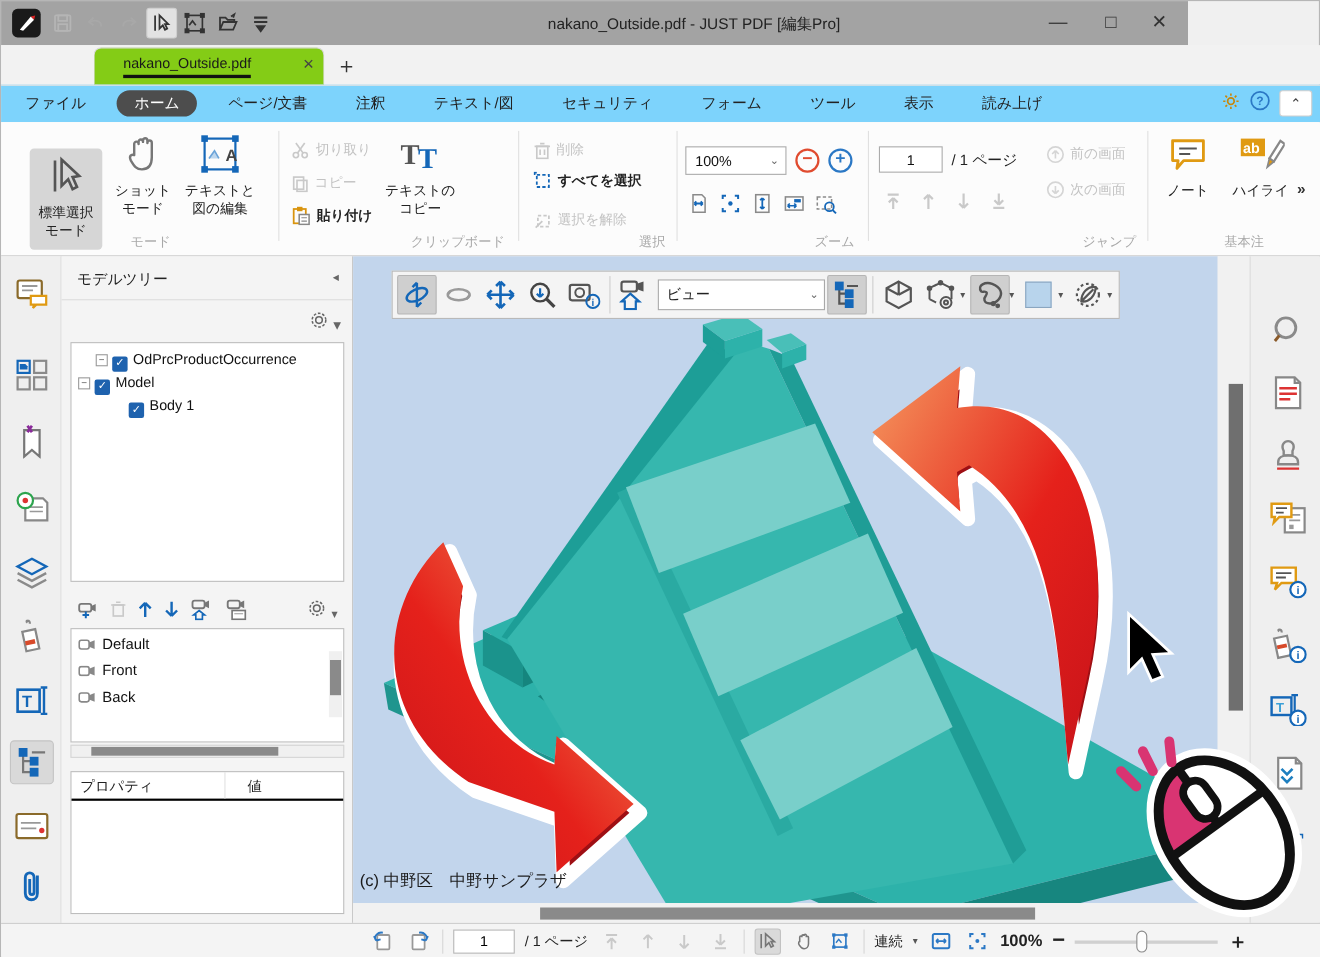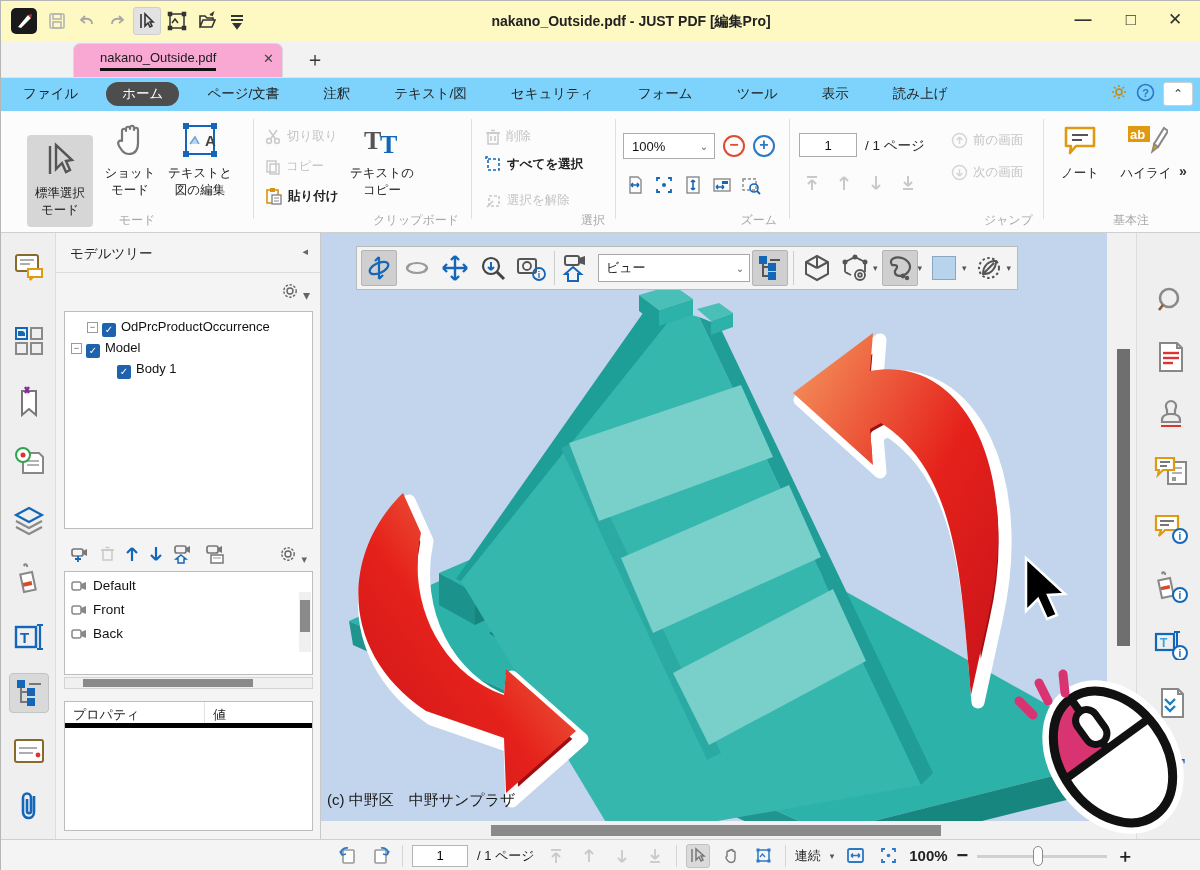--- a/index.html
+++ b/index.html
@@ -1,31 +1,31 @@
 <!DOCTYPE html>
 <html><head>
 <meta charset="utf-8">
 <style>
   * { margin:0; padding:0; box-sizing:border-box; }
   html,body { width:1200px; height:870px; overflow:hidden;
     font-family:"Liberation Sans","DejaVu Sans",sans-serif; background:#f0f0f0; }
   #window { position:relative; width:1200px; height:870px; background:#f0f0f0; border:1px solid #b6b6b6; }
 
   
-  #titlebar { position:absolute; left:0; top:0; width:1200px; height:40px; background:#fef9c3;font-weight:bold; }
+  #titlebar { position:absolute; left:0; top:0; width:1079px; height:40px; background:#a3a3a3; }
   #applogo { position:absolute; left:10px; top:7px; width:26px; height:26px; background:#1a1a1a; border-radius:5px; }
   #applogo svg { position:absolute; left:4px; top:4px; }
   .qat { position:absolute; top:6px; height:28px; width:28px; display:flex; align-items:center; justify-content:center; border-radius:3px; color:#9a9a9a; }
   .qat.on { background:#e2e2e2; border:1px solid #cfcfcf; color:#333; }
   #wintitle { position:absolute; left:420px; top:0; width:420px; height:40px; line-height:40px; text-align:center; font-size:14px; color:#222; white-space:nowrap; }
   .winctl { position:absolute; top:0; width:44px; height:38px; text-align:center; line-height:38px; font-size:17px; color:#333; }
 
   
   #tabrow { position:absolute; left:0; top:40px; width:1200px; height:36px; background:#f2f2f2; }
-  #doctab { position:absolute; left:72px; top:2px; width:210px; height:34px; background:#f9a8d4; border:1px solid #dadada; border-bottom:none; border-radius:7px 7px 0 0; }
+  #doctab { position:absolute; left:84px; top:2px; width:210px; height:34px; background:#84cc16; border:1px solid #dadada; border-bottom:none; border-radius:7px 7px 0 0; }
   #doctab .lbl { position:absolute; left:26px; top:6px; font-size:13px; color:#1a1a1a; border-bottom:3px solid #111; padding-bottom:3px; }
   #doctab .x { position:absolute; right:8px; top:7px; font-size:13px; color:#444; }
   #newtab { position:absolute; left:304px; top:5px; font-size:20px; color:#333; }
 
   
   #ribbontabs { position:absolute; left:0; top:76px; width:1200px; height:34px; background:#7dd3fc; border-top:1px solid #e3e3e3; }
   .rtab { float:left; height:24px; margin:4px 6px; padding:0 16px; line-height:24px; font-size:13.5px; color:#222; border-radius:12px; }
   .rtab.active { background:#4d4d4d; color:#fff; }
   #ribbonutil { position:absolute; right:8px; top:4px; display:flex; gap:8px; align-items:center; }
   #collapse-box { width:30px; height:24px; border:1px solid #cfcfcf; border-radius:3px; text-align:center; line-height:22px; color:#444; font-size:12px; background:#fff; }
@@ -66,21 +66,21 @@
   .chk { display:inline-block; width:14px; height:14px; background:#1e62ae; border-radius:2px; color:#fff; font-size:10px; text-align:center; line-height:14px; vertical-align:-2px; margin-right:5px; }
   .exp { display:inline-block; width:11px; height:11px; border:1px solid #9a9a9a; background:#fff; color:#555; font-size:9px; line-height:9px; text-align:center; vertical-align:1px; margin-right:4px; }
   #viewtoolbar { position:absolute; left:8px; top:308px; width:249px; height:30px; display:flex; align-items:center; gap:10px; padding:0 6px; }
   #viewlist { position:absolute; left:8px; top:338px; width:249px; height:104px; background:#fff; border:1px solid #bdbdbd; font-size:13.5px; color:#111; overflow:hidden; padding-top:2px; }
   .vrow { height:24px; line-height:24px; padding-left:6px; display:flex; gap:6px; align-items:center; }
   #vscroll { position:absolute; right:1px; top:20px; width:12px; height:60px; background:#f0f0f0; }
   #vscroll .th { position:absolute; left:1px; top:8px; width:10px; height:32px; background:#8a8a8a; }
   #hscroll-panel { position:absolute; left:8px; top:444px; width:249px; height:12px; background:#f0f0f0; border:1px solid #d4d4d4; }
   #hscroll-panel .th { position:absolute; left:18px; top:1px; width:170px; height:8px; background:#8a8a8a; }
   #propbox { position:absolute; left:8px; top:468px; width:249px; height:130px; background:#fff; border:1px solid #bdbdbd; font-size:13px; color:#222; }
-  #propbox .hdr { display:flex; height:26px; line-height:26px; border-bottom:5px solid #000000; }
+  #propbox .hdr { display:flex; height:26px; line-height:26px; border-bottom:2px solid #000000;gap:12px; }
   #propbox .hdr div:first-child { width:140px; padding-left:8px; border-right:1px solid #e2e2e2; }
   #propbox .hdr div:last-child { padding-left:8px; }
 
   
   #canvas { position:absolute; left:320px; top:232px; width:815px; height:606px; background:#f1f1f1; }
   #viewport { position:absolute; left:0; top:0; width:786px; height:588px; background:#c2d5ec; overflow:hidden; }
   #vgutter { position:absolute; left:786px; top:0; width:29px; height:588px; background:#f1f1f1; }
   #vgutter .th { position:absolute; left:10px; top:116px; width:13px; height:297px; background:#6f6f6f; }
   #hgutter { position:absolute; left:0; top:588px; width:815px; height:18px; background:#f1f1f1; }
   #hgutter .th { position:absolute; left:170px; top:4px; width:450px; height:11px; background:#8a8a8a; }

